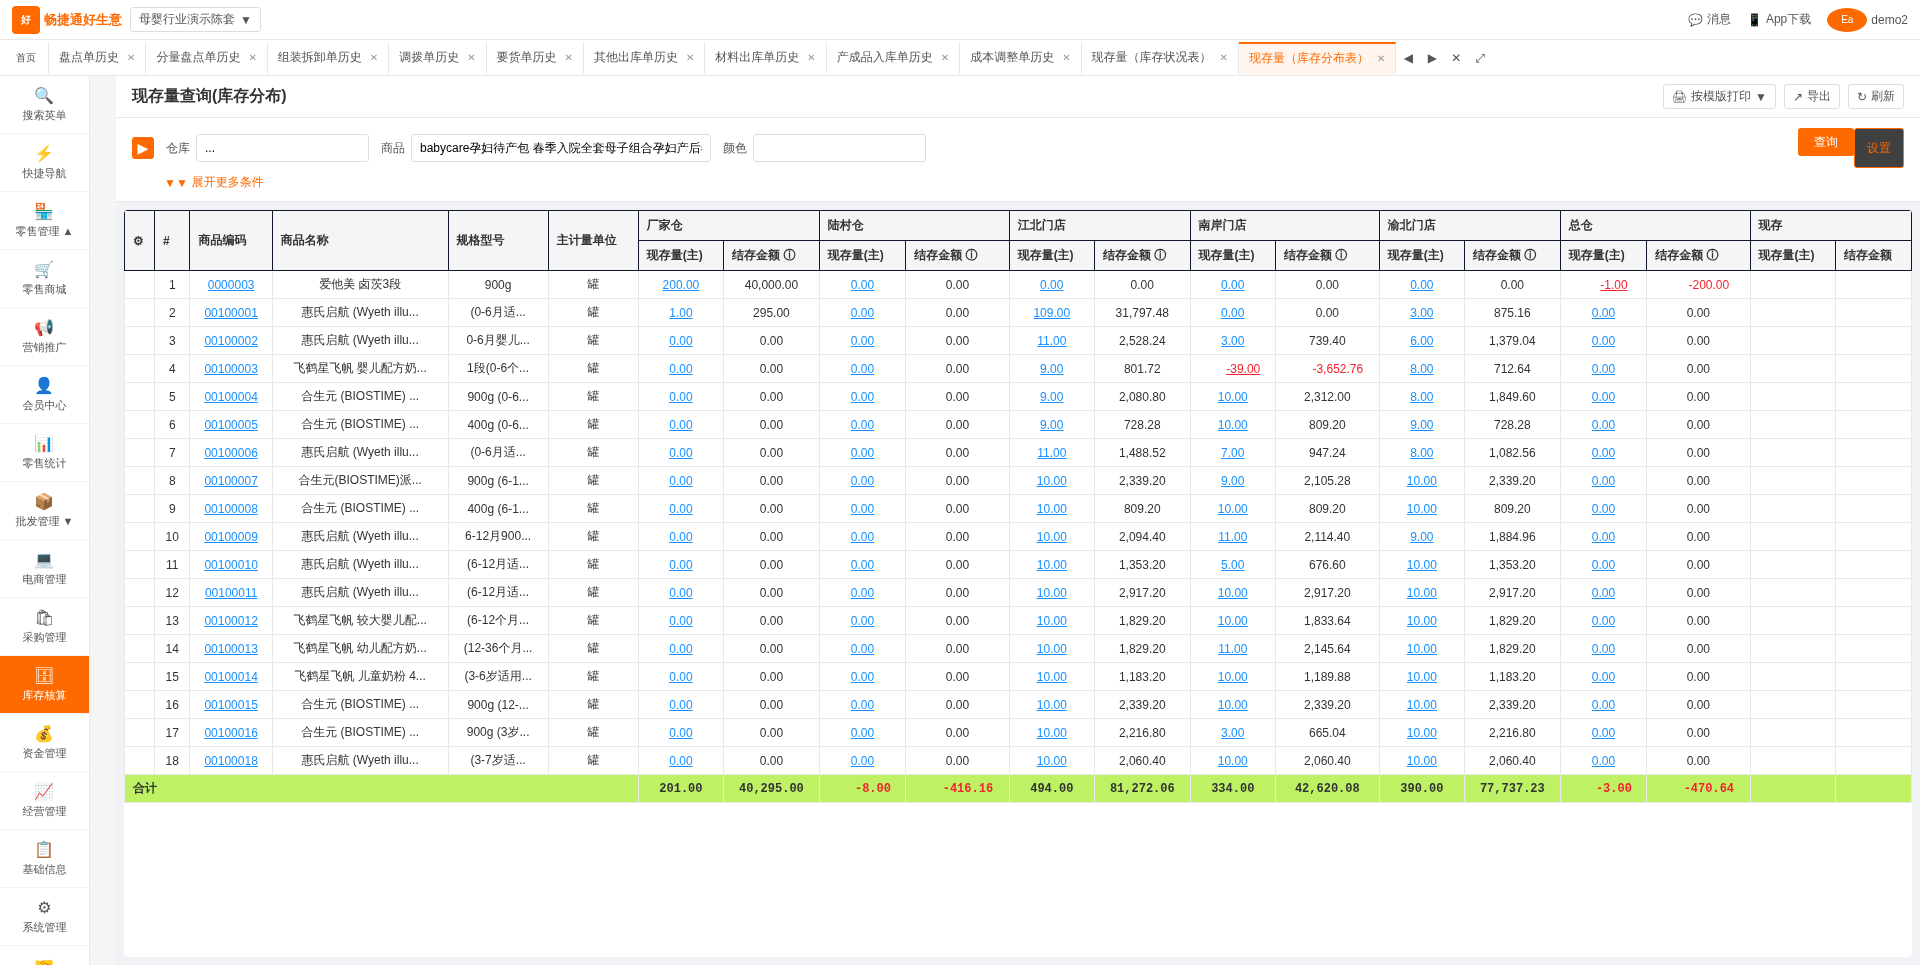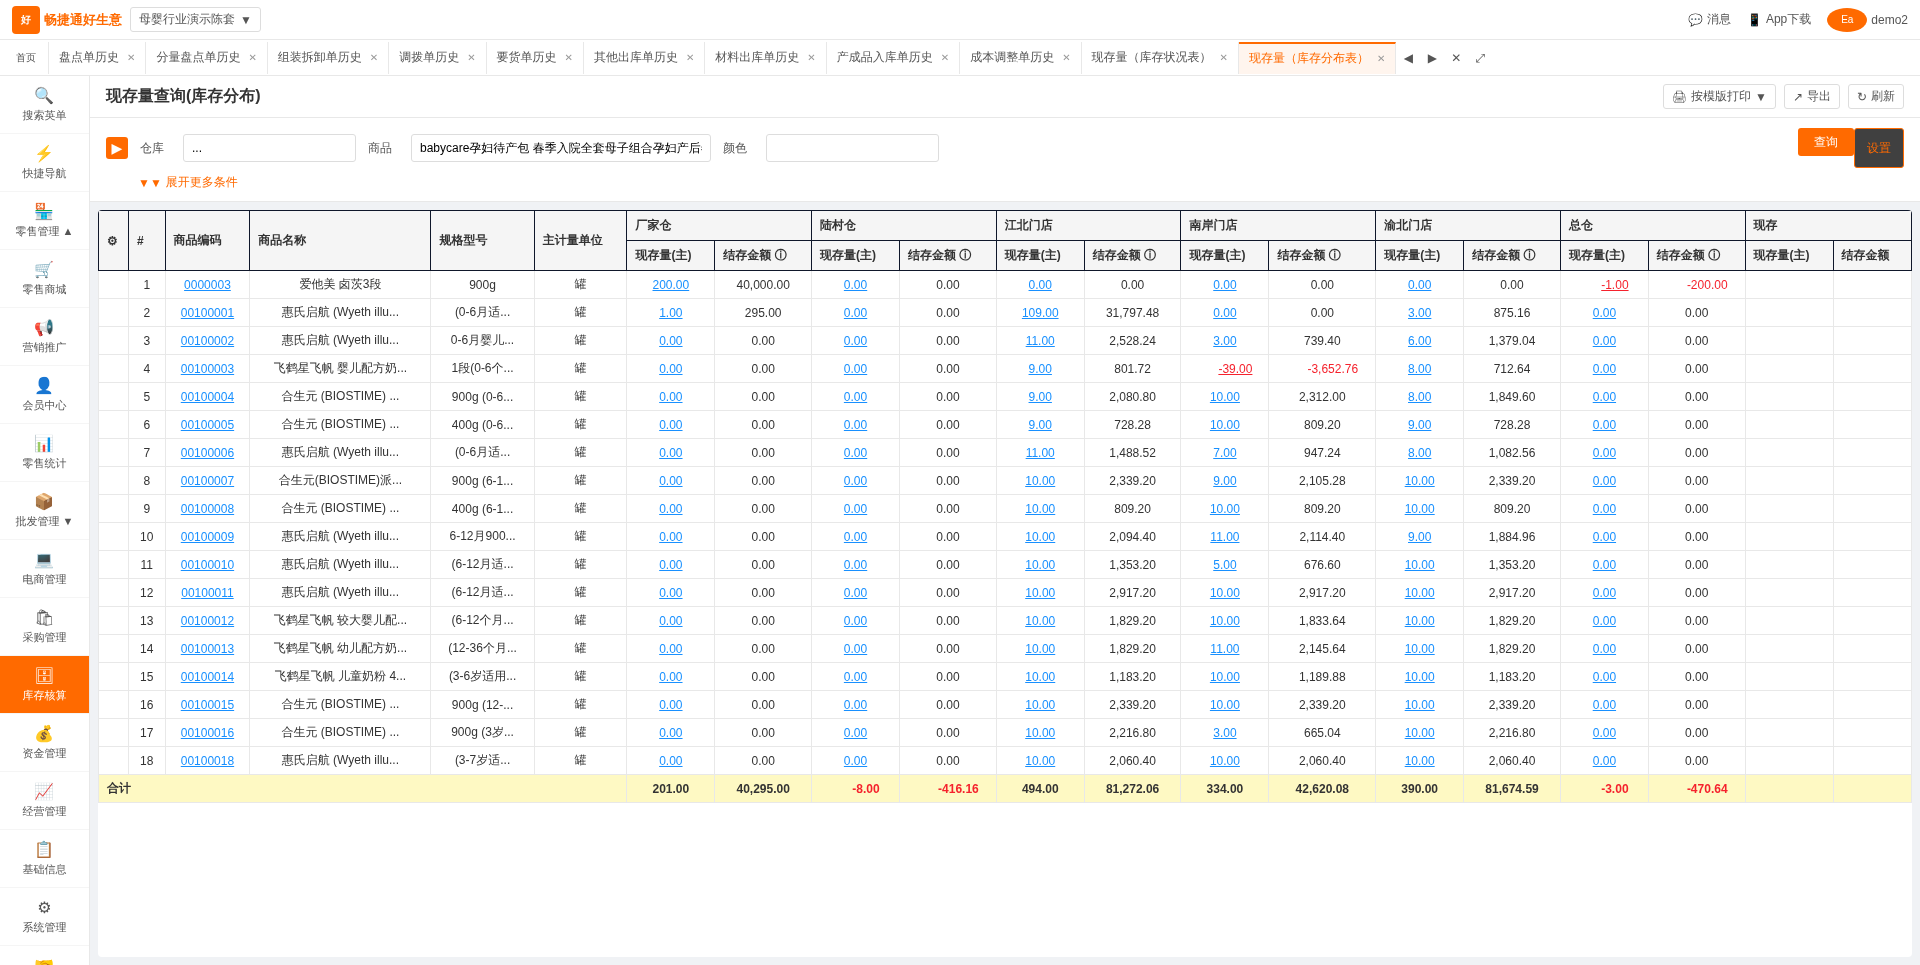--- a/index.html
+++ b/index.html
@@ -24,48 +24,48 @@
     .tab-more-btn { width: 24px; height: 32px; display: flex; align-items: center; justify-content: center; cursor: pointer; color: #555; flex-shrink: 0; }
 
     
     .layout { display: flex; height: calc(965px - 76px); }
     .sidebar { width: 90px; background: #fff; border-right: 1px solid #e8e8e8; display: flex; flex-direction: column; overflow-y: auto; flex-shrink: 0; }
     .sidebar-item { display: flex; flex-direction: column; align-items: center; padding: 10px 4px; cursor: pointer; font-size: 11px; color: #555; gap: 3px; border-bottom: 1px solid #f5f5f5; }
     .sidebar-item.active { background: #ff6a00; color: #fff; }
     .sidebar-item .s-icon { font-size: 16px; }
 
     
-    .main-content { flex: 1; overflow: hidden; display: flex; flex-direction: column; background: #f0f2f5; }
+    .main-content { flex: 1; overflow: hidden; display: flex; flex-direction: column; background: #f0f2f5; margin-left: 26px; }
 
     
     .page-header { background: #fff; padding: 8px 16px; display: flex; align-items: center; justify-content: space-between; border-bottom: 1px solid #e8e8e8; flex-shrink: 0; }
     .page-title { font-size: 16px; font-weight: bold; color: #333; }
     .page-header-actions { display: flex; align-items: center; gap: 8px; }
     .btn-action { display: flex; align-items: center; gap: 4px; font-size: 12px; color: #555; cursor: pointer; padding: 3px 8px; border: 1px solid #ddd; border-radius: 3px; background: #fff; }
 
     
     .filter-area { background: #fff; padding: 10px 16px; border-bottom: 1px solid #e8e8e8; flex-shrink: 0; }
     .filter-row { display: flex; align-items: center; gap: 12px; flex-wrap: wrap; }
-    .filter-item { display: flex; align-items: center; gap: 19px; font-size: 12px; }
+    .filter-item { display: flex; align-items: center; gap: 6px; font-size: 12px; }
     .filter-label { color: #555; white-space: nowrap; }
     .filter-input { height: 28px; border: 1px solid #ddd; border-radius: 3px; padding: 0 8px; font-size: 12px; min-width: 100px; }
     .filter-input-wide { min-width: 300px; }
     .btn-query { background: #ff6a00; color: #fff; border: none; height: 28px; padding: 0 16px; border-radius: 3px; cursor: pointer; font-size: 12px; }
     .btn-setting { background: #404040; color: #ff6a00; border: 1px solid #ff6a00; height: 40px; padding: 0 12px; border-radius: 3px; cursor: pointer; font-size: 12px; }
     .expand-btn { display: flex; align-items: center; gap: 4px; color: #ff6a00; font-size: 12px; cursor: pointer; }
     .orange-arrow { width: 22px; height: 22px; background: #ff6a00; color: #fff; border-radius: 3px; display: flex; align-items: center; justify-content: center; cursor: pointer; font-size: 14px; flex-shrink: 0; }
 
     
     .table-area { flex: 1; overflow: auto; padding: 0; background: #fff; margin: 8px; border-radius: 4px; }
     .data-table { width: 100%; border-collapse: collapse; font-size: 12px; }
     .data-table th { background: #f5f5f5; border: 1px solid #0f172a; padding: 6px 8px; text-align: left; font-weight: 600; white-space: nowrap; position: sticky; top: 0; z-index: 10; }
     .data-table td { border: 1px solid #e8e8e8; padding: 5px 8px; text-align: center; white-space: nowrap; }
     .data-table .num-link { color: #1890ff; text-decoration: underline; cursor: pointer; }
     .data-table .neg { color: #f5222d; padding-left: 29px; }
-    .data-table .footer-row td { background: #fef9c3; font-weight: bold; }
+    .data-table .footer-row td { background: #bef264; font-weight: bold; font-family: Liberation Mono, monospace; }
 
     .tab-home { color: #555; font-size: 10px; padding: 0 12px; cursor: pointer; }
   </style>
 </head>
 <body>
 
 <div class="top-bar">
   <div class="top-bar-left">
     <div class="logo-area">
       <div class="logo-icon">好</div>
@@ -668,21 +668,21 @@
             <td colspan="6" style="text-align:left;font-weight:bold;">合计</td>
             <td>201.00</td>
             <td>40,295.00</td>
             <td class="neg">-8.00</td>
             <td class="neg">-416.16</td>
             <td>494.00</td>
             <td>81,272.06</td>
             <td>334.00</td>
             <td>42,620.08</td>
             <td>390.00</td>
-            <td>81,674.59</td>
+            <td>77,737.23</td>
             <td class="neg">-3.00</td>
             <td class="neg">-470.64</td>
             <td></td>
             <td></td>
           </tr>
         </tfoot>
       </table>
     </div>
   </div>
 </div>

